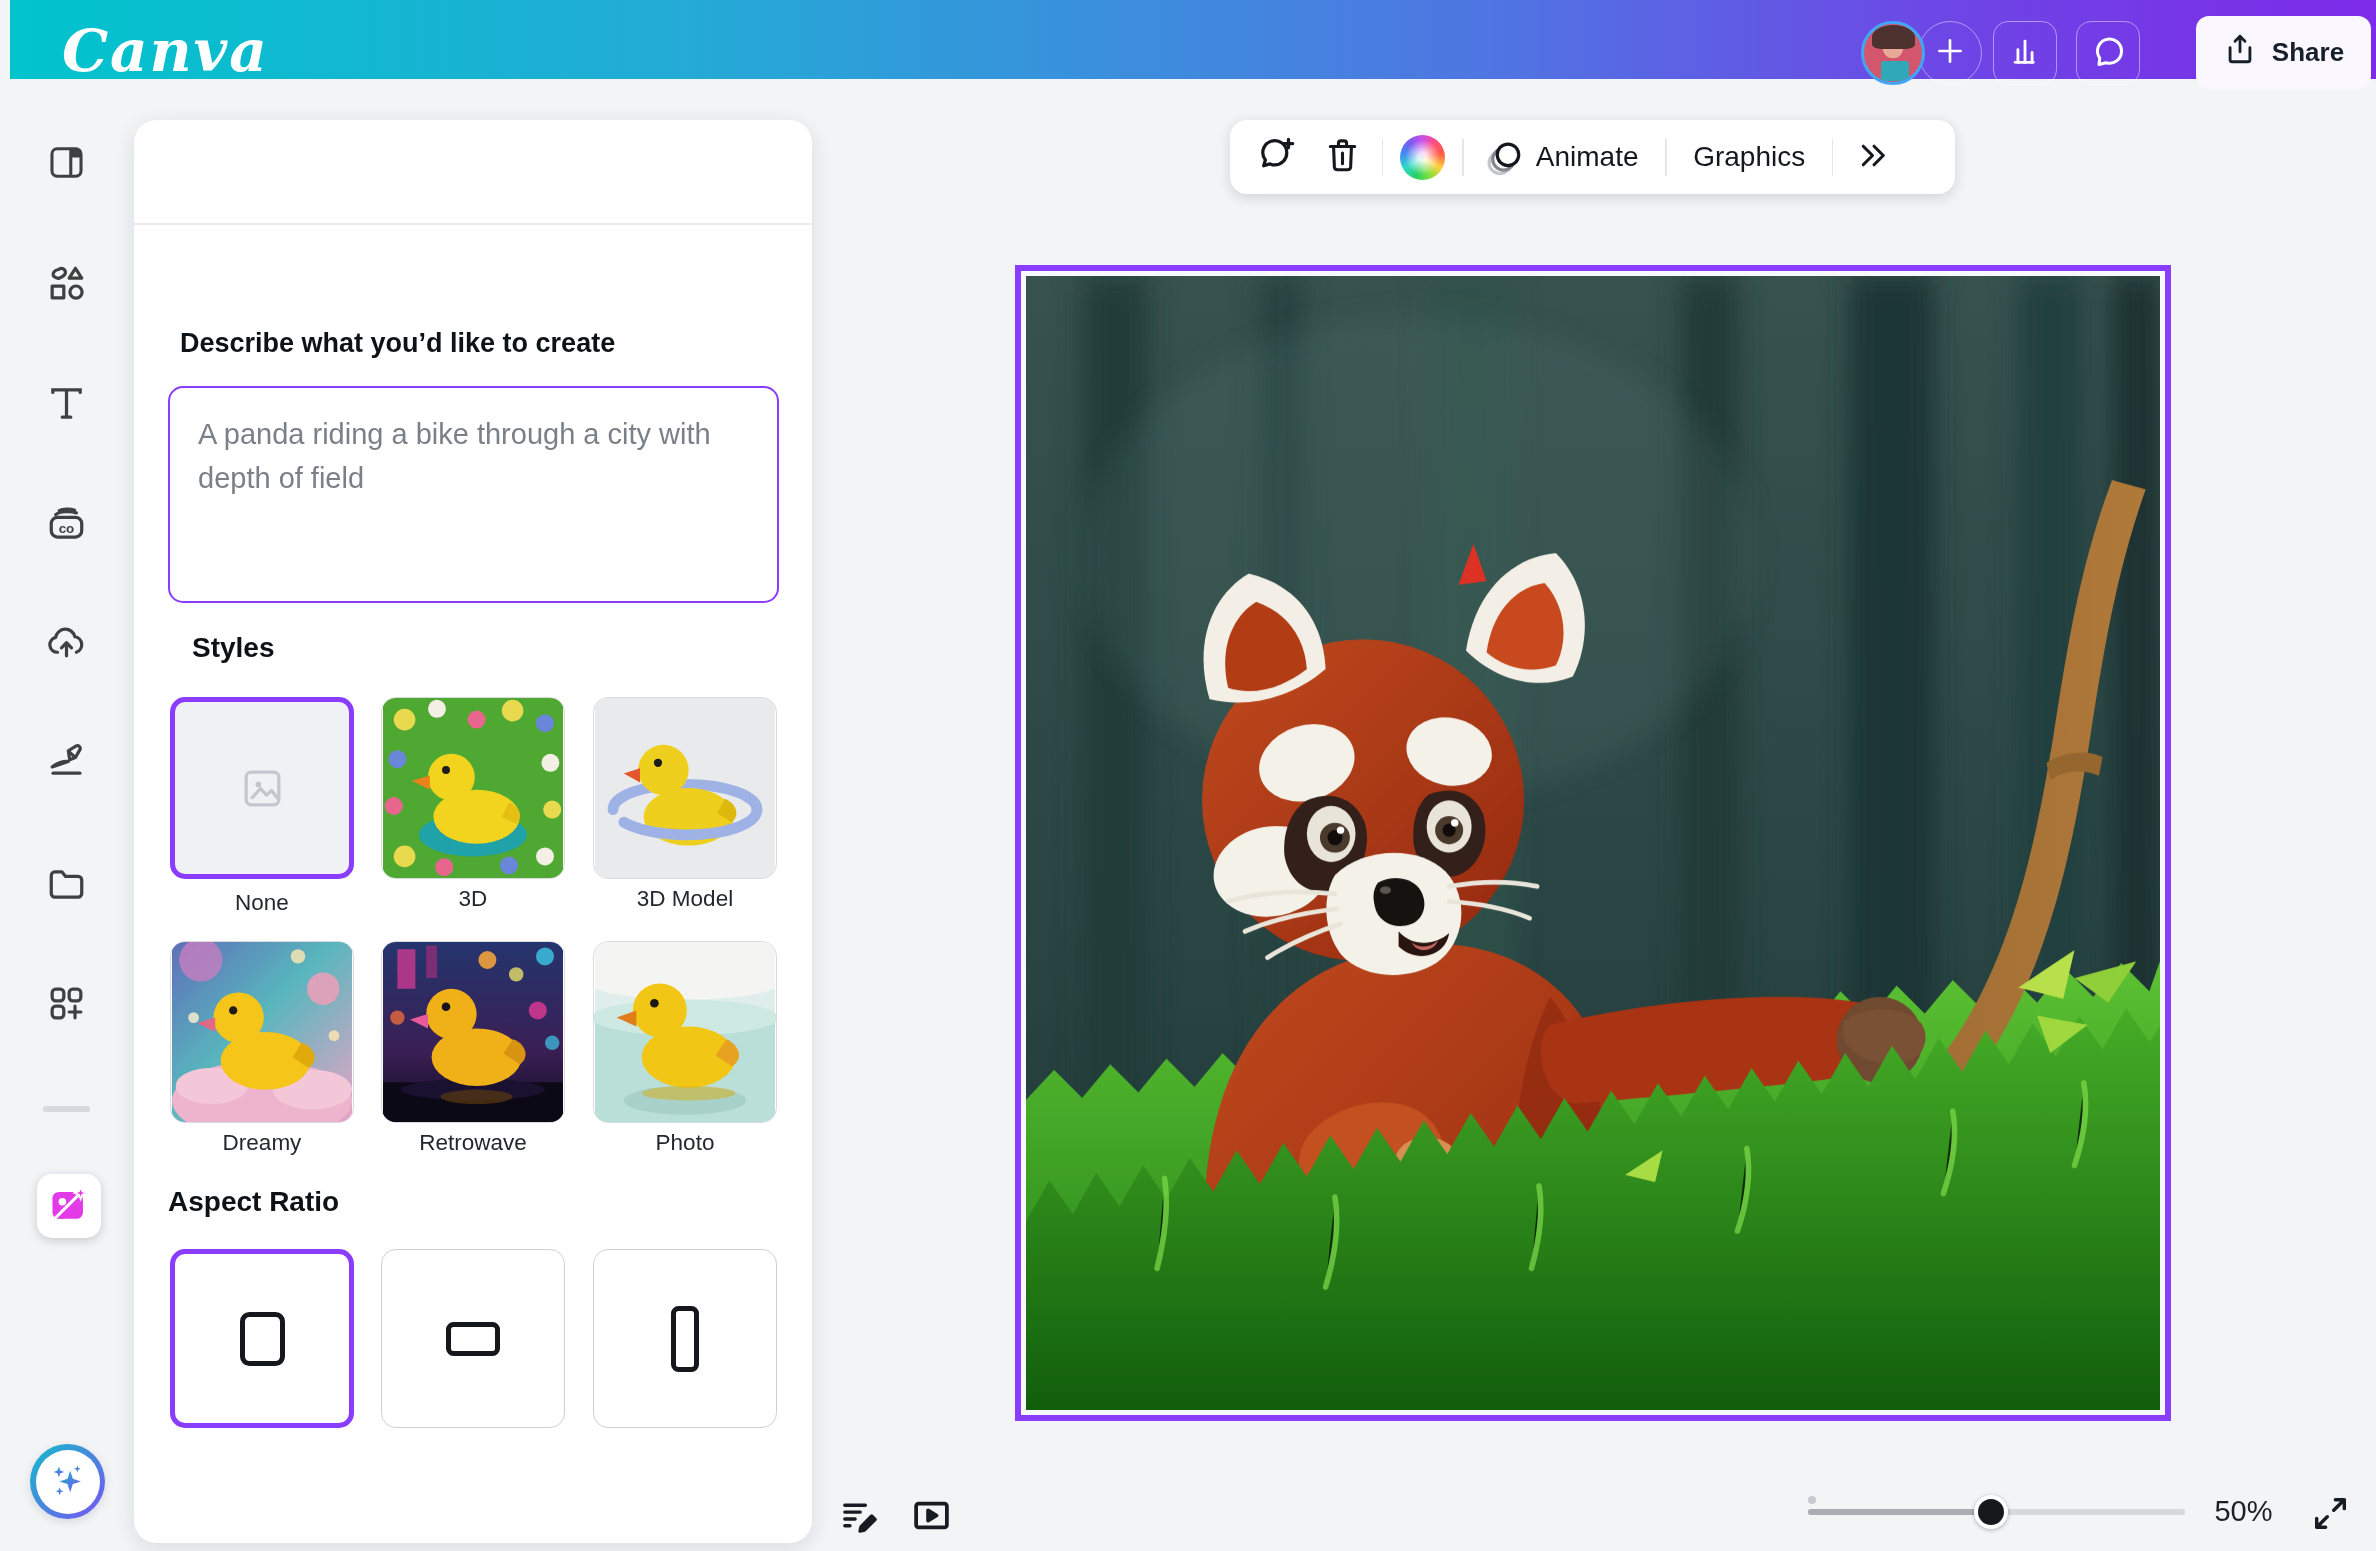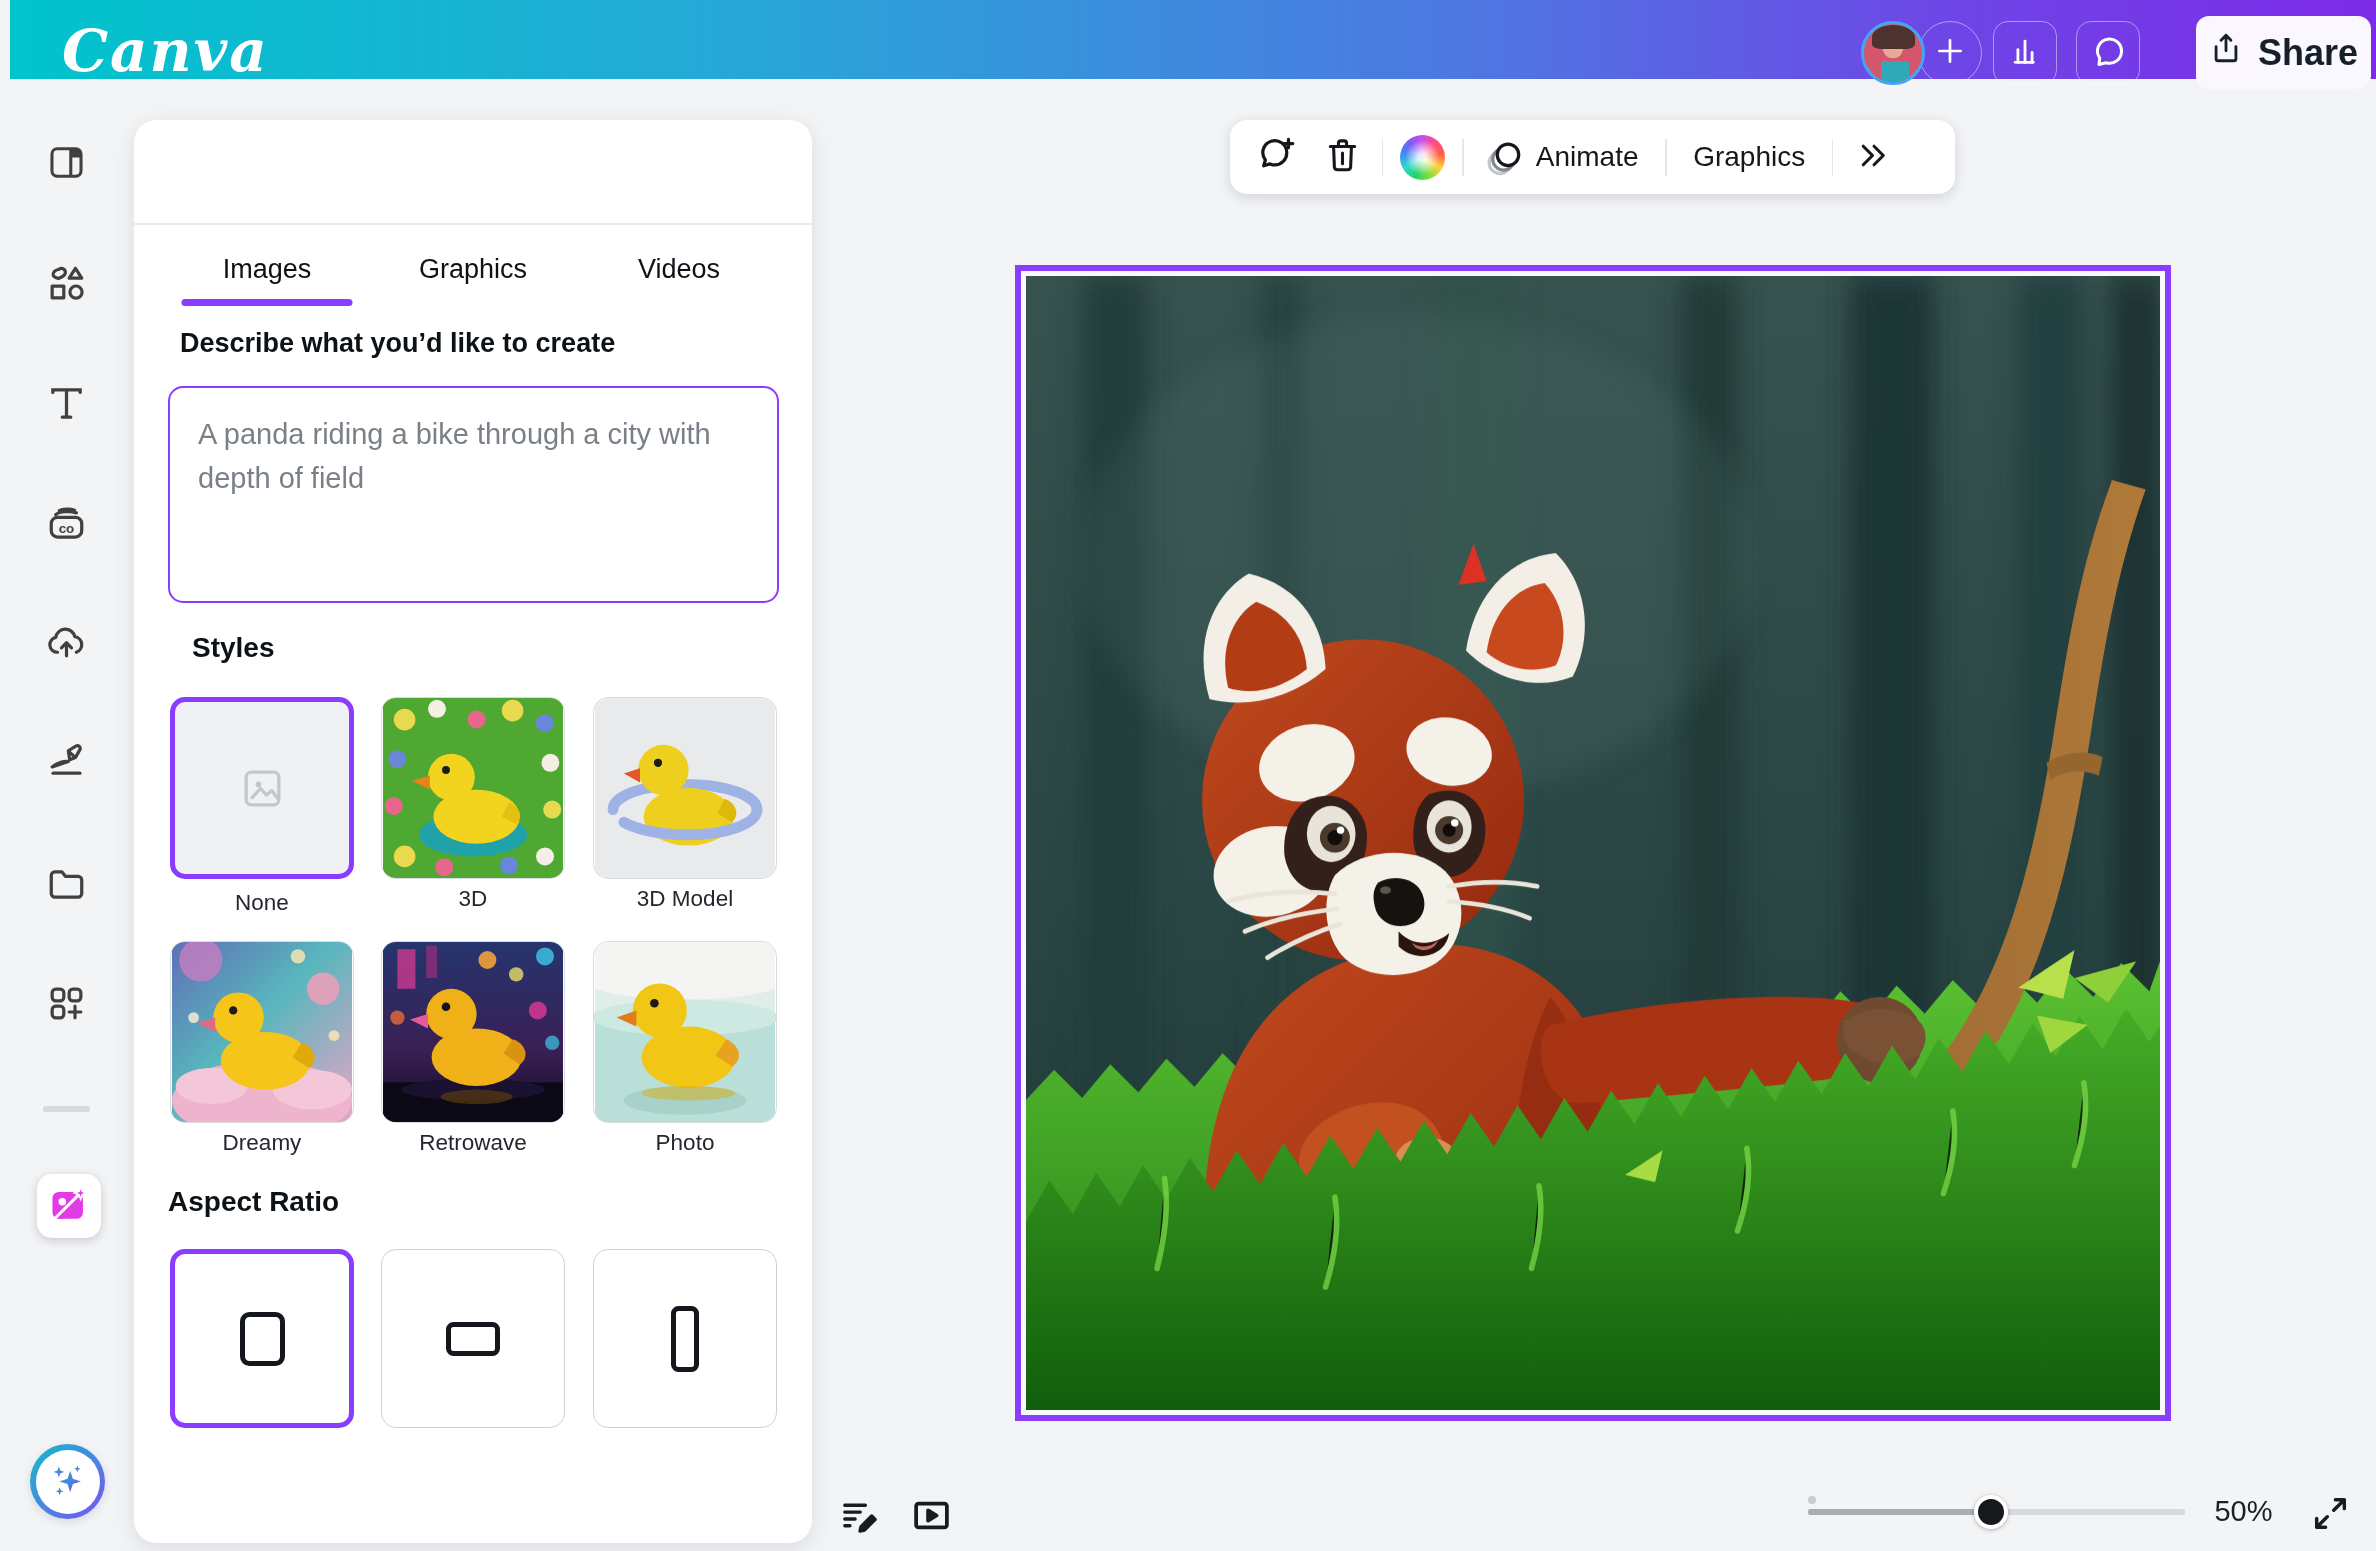--- a/index.html
+++ b/index.html
@@ -16,21 +16,21 @@
     display:flex; align-items:center; justify-content:center; cursor:pointer; }
   .tb-circle { border-radius:50%; }
   .tb-square { border-radius:15px; }
   .avatar { position:absolute; left:1851px; top:20.6px; width:64px; height:64px; border-radius:50%;
     border:3.7px solid #43a6f5; overflow:hidden; cursor:pointer;
     background:radial-gradient(circle at 50% 42%, #e8aa96 0 22%, #d4566d 23% 100%); z-index:2; }
   .avatar .hair { position:absolute; left:7.5px; top:1.9px; width:43px; height:24px; border-radius:50% 50% 20% 20%; background:#4e3230; }
   .avatar .book { position:absolute; left:17px; top:37px; width:28px; height:20.6px; background:#2fa8b8; border-radius:2.8px; }
   .share-btn { position:absolute; left:2186px; top:16px; width:175px; height:73px; background:#faf7ff;
     border-radius:13px; display:flex; align-items:center; justify-content:center; gap:15px;
-    color:#16202a; font-size:36px; font-weight:bold; cursor:pointer; }
+    color:#16202a; font-size:26px; font-weight:bold; cursor:pointer; }
 
   
   .sidebar { position:absolute; left:0; top:105px; width:133px; height:1447px; }
   .side-ic { position:absolute; left:45px; width:43px; height:43px; color:#404040; cursor:pointer;
     display:flex; align-items:center; justify-content:center; }
   .side-div { position:absolute; left:43px; top:1001px; width:47px; height:5.6px; border-radius:2.8px; background:#d6d9de; }
   .magic-app { position:absolute; left:37px; top:1069px; width:64px; height:64px; background:#ffffff;
     border-radius:15px; box-shadow:0 2.8px 9.4px rgba(20,25,40,.18); display:flex; align-items:center;
     justify-content:center; cursor:pointer; }
   .assistant { position:absolute; left:30px; top:1339px; width:75px; height:75px; border-radius:50%;
@@ -245,31 +245,20 @@
               <path d="M7.6 15.8l.6 1.6 1.6.6-1.6.6-.6 1.6-.6-1.6-1.6-.6 1.6-.6z" fill="url(#gspark)"></path>
               <path d="M17.5 3.6l.5 1.4 1.4.5-1.4.5-.5 1.4-.5-1.4-1.4-.5 1.4-.5z" fill="url(#gspark)"></path>
             </svg>
         </span>
       </div>
     </div>
   </div>
 
   <div class="panel">
     <div class="panel-div"></div>
-    <div class="tabs">
-      <div class="tab active">
-          <span>Images</span>
-        </div>
-      <div class="tab">
-          <span>Graphics</span>
-        </div>
-      <div class="tab">
-          <span>Videos</span>
-        </div>
-    </div>
     <div class="describe">Describe what you’d like to create</div>
     <textarea class="prompt" placeholder="A panda riding a bike through a city with depth of field" style=""></textarea>
 
     <div class="sec-head" style="top:512px;margin-left:24px;">Styles</div>
 
     <div class="card none-card sel" style="left:36px; top:577px;">
       <span>
         <svg width="49" height="49" viewBox="0 0 24 24" fill="none" stroke="currentColor" stroke-width="1.6" stroke-linejoin="round">
             <rect x="4" y="4" width="16" height="16" rx="2.5"></rect>
             <circle cx="10" cy="10" r="1.4" fill="currentColor" stroke="none"></circle>

